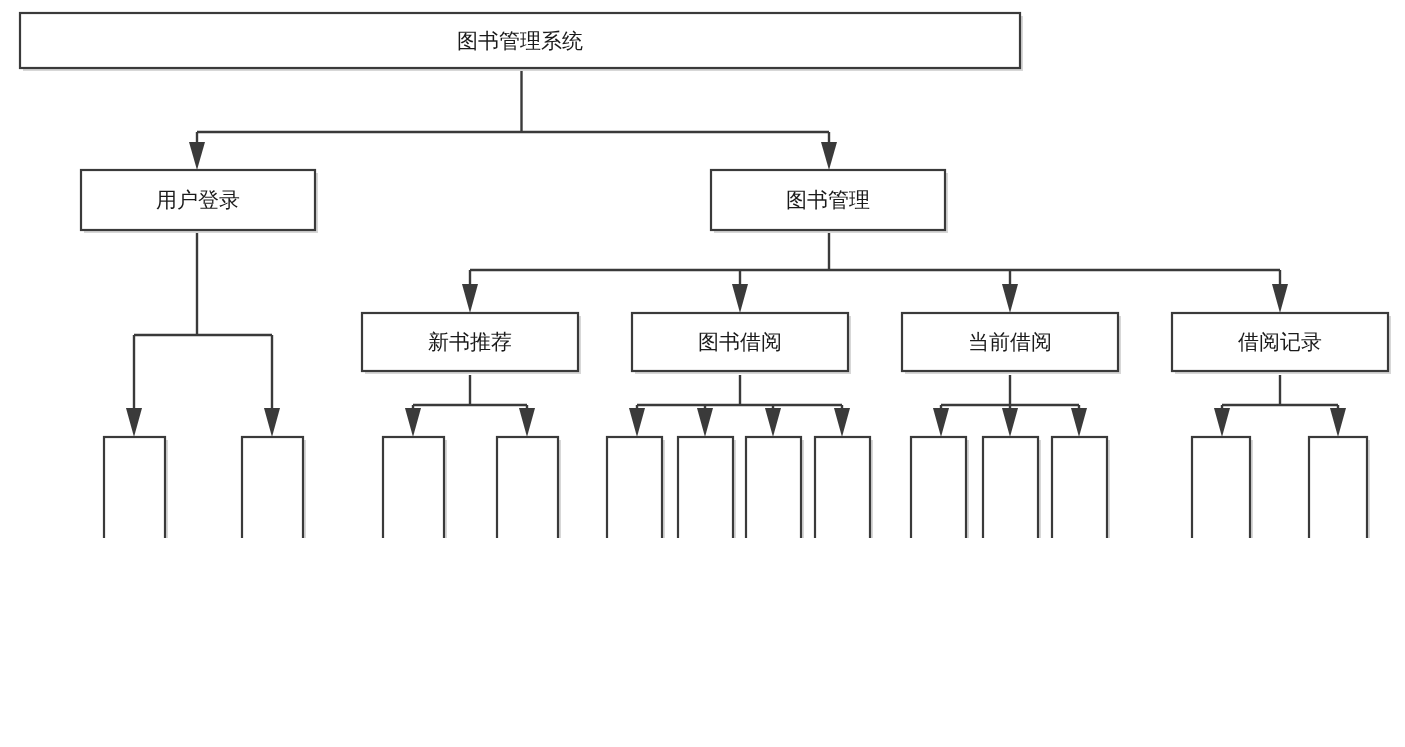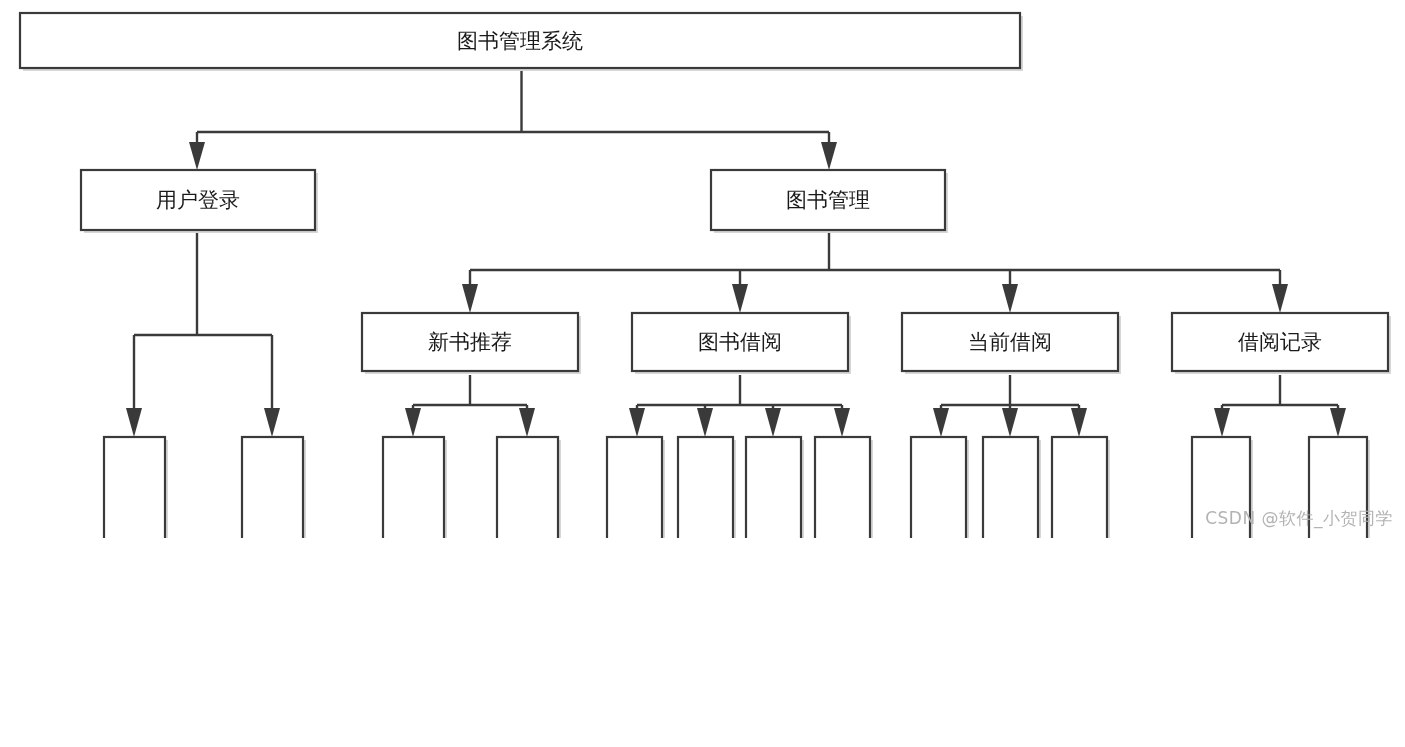--- a/index.html
+++ b/index.html
@@ -278,15 +278,14 @@
   <div class="vlabel" style="left:746px; top:443px; width:55px; height:288px; display:flex; align-items:flex-start; justify-content:center;">编辑图书（管理员）</div>
   <div class="vlabel" style="left:815px; top:437px; width:55px; height:297px; display:flex; align-items:center; justify-content:center;">借阅图书</div>
 
   <div class="vlabel" style="left:911px; top:437px; width:55px; height:297px; display:flex; align-items:center; justify-content:center;">查询图书</div>
   <div class="vlabel" style="left:983px; top:437px; width:55px; height:297px; display:flex; align-items:center; justify-content:center;">归还图书</div>
   <div class="vlabel" style="left:1052px; top:443px; width:55px; height:288px; display:flex; align-items:flex-start; justify-content:center;">确认归还（管理员）</div>
 
   <div class="vlabel" style="left:1192px; top:437px; width:58px; height:297px; display:flex; align-items:center; justify-content:center;">新增借阅记录</div>
   <div class="vlabel" style="left:1309px; top:437px; width:58px; height:297px; display:flex; align-items:center; justify-content:center;">查询借阅记录</div>
 
-  <div class="watermark">CSDN @软件_小贺同学</div>
 
 </div>
 
 </body></html>

